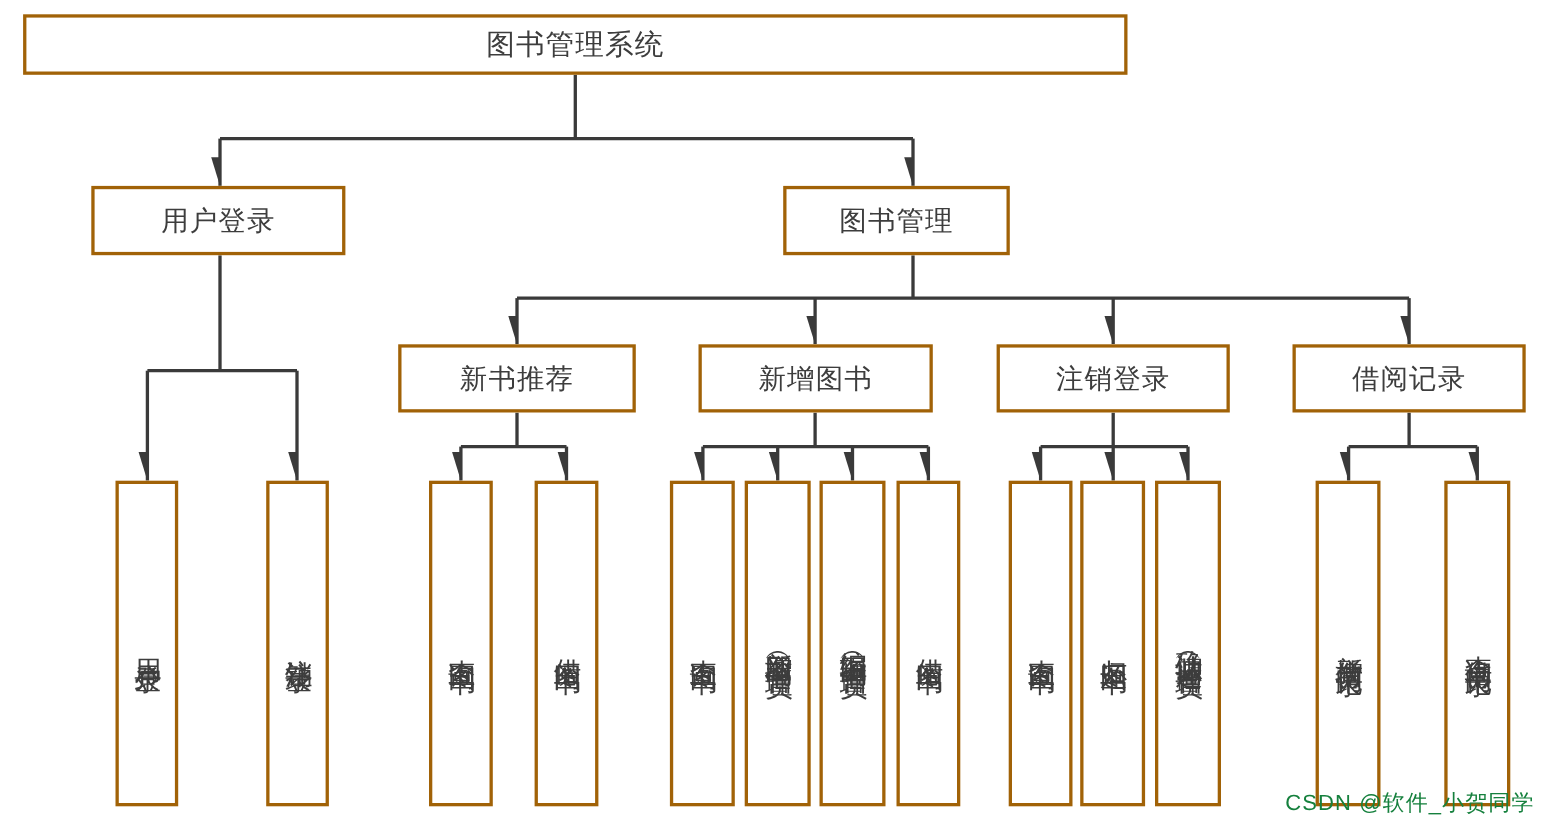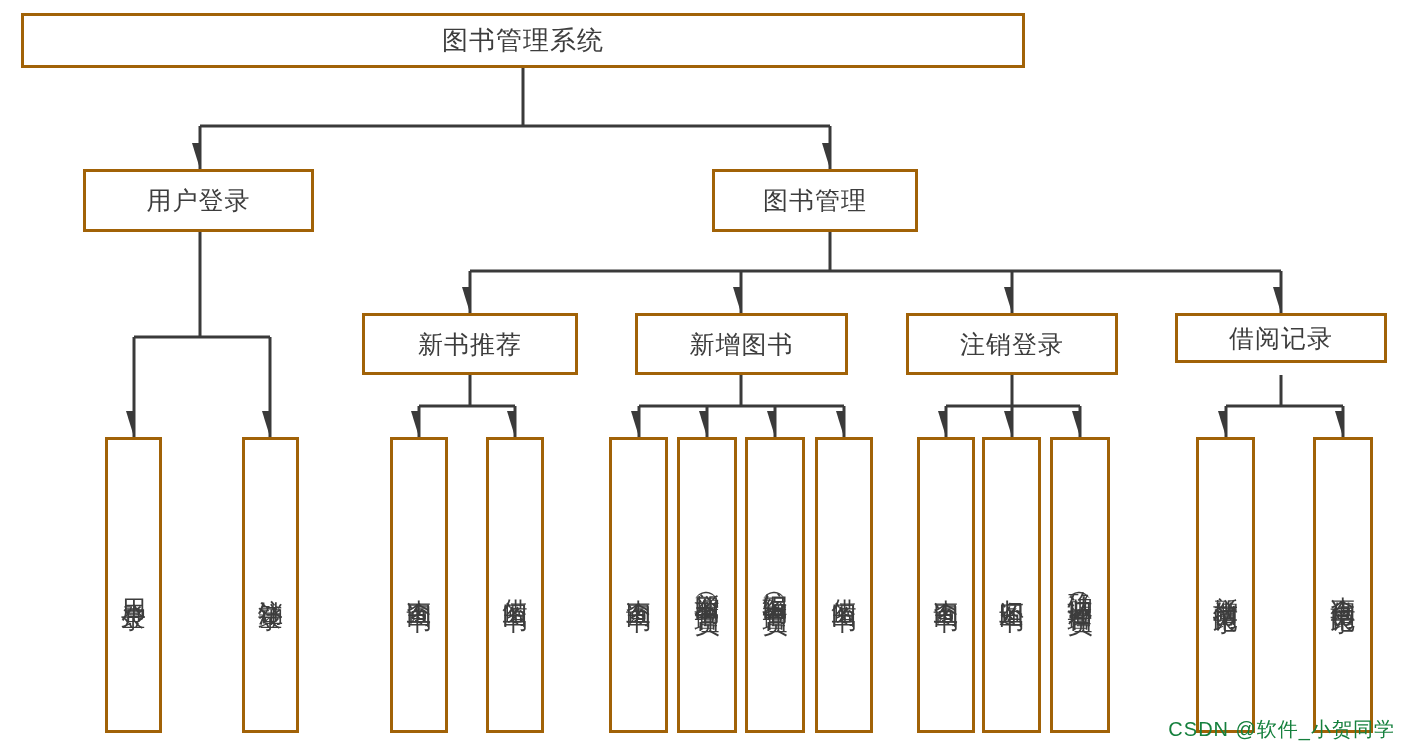--- a/index.html
+++ b/index.html
@@ -105,21 +105,21 @@
   </svg>
 
   <div class="node h title" style="left:21px;top:13px;width:1004px;height:55px">图书管理系统</div>
 
   <div class="node h" style="left:83px;top:169px;width:231px;height:63px">用户登录</div>
   <div class="node h" style="left:712px;top:169px;width:206px;height:63px">图书管理</div>
 
   <div class="node h" style="left:362px;top:313px;width:216px;height:62px">新书推荐</div>
   <div class="node h" style="left:635px;top:313px;width:213px;height:62px">新增图书</div>
   <div class="node h" style="left:906px;top:313px;width:212px;height:62px">注销登录</div>
-  <div class="node h" style="left:1175px;top:313px;width:212px;height:50px">借阅记录</div>
+  <div class="node h" style="left:1175px;top:313px;width:212px;height:62px">借阅记录</div>
 
   <div class="node v" style="left:105px;top:437px;width:57px;height:296px">用户登录</div>
   <div class="node v" style="left:242px;top:437px;width:57px;height:296px">注销登录</div>
 
   <div class="node v" style="left:390px;top:437px;width:58px;height:296px">查询图书</div>
   <div class="node v" style="left:486px;top:437px;width:58px;height:296px">借阅图书</div>
 
   <div class="node v" style="left:609px;top:437px;width:59px;height:296px">查询图书</div>
   <div class="node v" style="left:677px;top:437px;width:60px;height:296px">新增图书（管理员）</div>
   <div class="node v" style="left:745px;top:437px;width:60px;height:296px">编辑图书（管理员）</div>

